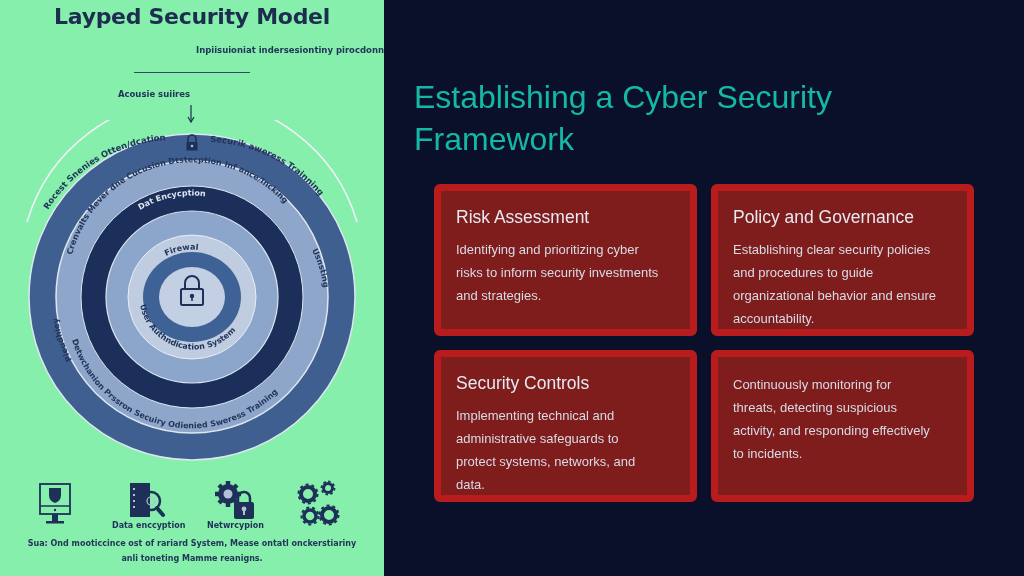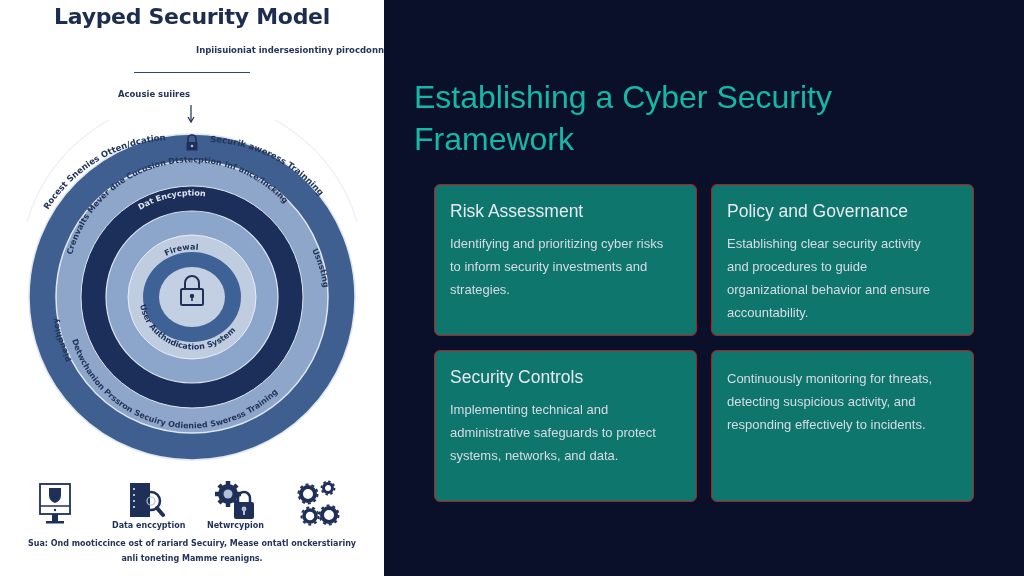--- a/index.html
+++ b/index.html
@@ -1,33 +1,33 @@
 <!DOCTYPE html>
 <html><head>
 <meta charset="utf-8">
 <style>
   * { box-sizing: border-box; margin: 0; padding: 0; }
   html, body { width: 1024px; height: 576px; overflow: hidden; }
   body { position: relative; background: #0a1029; font-family: "Liberation Sans", sans-serif; }
 
-  .left-panel { position: absolute; left: 0; top: 0; width: 384px; height: 576px; background: #ffffff; }
+  .left-panel { position: absolute; left: 0; top: 0; width: 384px; height: 576px; background: #86efac; }
   .left-title { position: absolute; left: 0; width: 384px; top: 4px; text-align: center; font-family: "DejaVu Sans", sans-serif; font-weight: bold; font-size: 22px; color: #1c2d4f; letter-spacing: -0.3px; }
   .left-subtitle { position: absolute; left: 0; width: 384px; top: 45px; text-align: right; font-family: "DejaVu Sans", sans-serif; font-weight: bold; font-size: 8.5px; color: #24355a; }
   .left-divider { position: absolute; left: 134px; top: 72px; width: 116px; height: 1px; background: #34466a; }
   .left-caption { position: absolute; left: 0; width: 308px; top: 89px; text-align: center; font-family: "DejaVu Sans", sans-serif; font-weight: bold; font-size: 8.5px; color: #24355a; }
   .arrow-icon { position: absolute; left: 186px; top: 104px; width: 10px; height: 20px; }
   .rings-svg { position: absolute; left: 0; top: 120px; width: 384px; height: 360px; }
 
   .icon-row { position: absolute; left: 0; top: 478px; width: 320px; height: 60px; }
   .bottom-icon { position: absolute; }
   .icon-label { position: absolute; font-family: "DejaVu Sans", sans-serif; font-weight: bold; font-size: 8px; color: #1e3058; white-space: nowrap; }
   .footer-text { position: absolute; left: 0; width: 384px; top: 536px; text-align: center; font-family: "DejaVu Sans", sans-serif; font-weight: bold; font-size: 8px; line-height: 15px; color: #24355a; padding: 0 14px; }
 
   .right-title { position: absolute; left: 414px; top: 76px; width: 560px; font-family: "Liberation Sans", sans-serif; font-size: 32px; line-height: 42px; color: #14b8a6; }
-  .card { position: absolute; width: 263px; height: 152px; background: #0f766e; border: 1px solid #b91c1c; border-radius: 6px; padding: 16px 30px 0 15px; }
+  .card { position: absolute; width: 263px; height: 152px; background: #7f1d1d; border: 7px solid #b91c1c; border-radius: 6px; padding: 16px 30px 0 15px; }
   .card-title { font-family: "Liberation Sans", sans-serif; font-size: 17.5px; color: #e6e9f1; margin-bottom: 10px; white-space: nowrap; }
   .card-body { font-family: "Liberation Sans", sans-serif; font-size: 13px; line-height: 23px; color: #d7dbe6; }
 </style>
 </head>
 <body>
 
 <div class="left-panel">
   <div class="left-title">Layped Security Model</div>
   <div class="left-subtitle">Inpiisuioniat indersesiontiny pirocdonn</div>
   <div class="left-divider"></div>
@@ -133,37 +133,37 @@
           <circle cx="32" cy="8" r="6.5" stroke-width="1.8" stroke-dasharray="2.5 2.5"></circle>
         <circle cx="14" cy="36" r="6" stroke-width="3.5"></circle>
           <circle cx="14" cy="36" r="8.5" stroke-width="2" stroke-dasharray="3 3"></circle>
         <circle cx="33" cy="35" r="7" stroke-width="4"></circle>
           <circle cx="33" cy="35" r="9.5" stroke-width="2" stroke-dasharray="3 3"></circle>
       </g>
     </svg>
   </div>
 
   <div class="footer-text">
-    <div>Sua: Ond mooticcince ost of rariard Secuiry, Mease ontatl onckerstiariny</div>
+    <div>Sua: Ond mooticcince ost of rariard System, Mease ontatl onckerstiariny</div>
     <div>anli toneting Mamme reanigns.</div>
   </div>
 </div>
 
 <div class="right-title">
   <div>Establishing a Cyber Security</div>
   <div>Framework</div>
 </div>
 
 <div class="card" style="left:434px;top:184px">
   <div class="card-title">Risk Assessment</div>
   <div class="card-body">Identifying and prioritizing cyber risks to inform security investments and strategies.</div>
 </div>
 <div class="card" style="left:711px;top:184px">
   <div class="card-title">Policy and Governance</div>
-  <div class="card-body">Establishing clear security activity and procedures to guide organizational behavior and ensure accountability.</div>
+  <div class="card-body">Establishing clear security policies and procedures to guide organizational behavior and ensure accountability.</div>
 </div>
 <div class="card" style="left:434px;top:350px">
   <div class="card-title">Security Controls</div>
   <div class="card-body">Implementing technical and administrative safeguards to protect systems, networks, and data.</div>
 </div>
 <div class="card" style="left:711px;top:350px">
   <div class="card-body">Continuously monitoring for threats, detecting suspicious activity, and responding effectively to incidents.</div>
 </div>
 
 </body></html>

